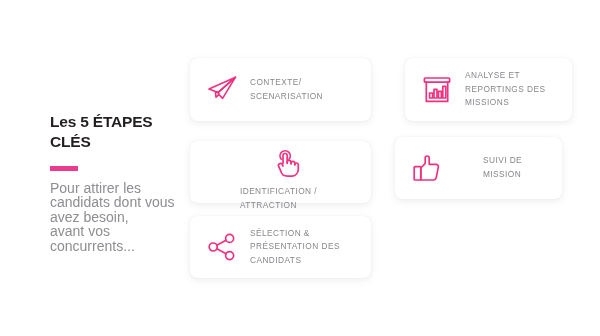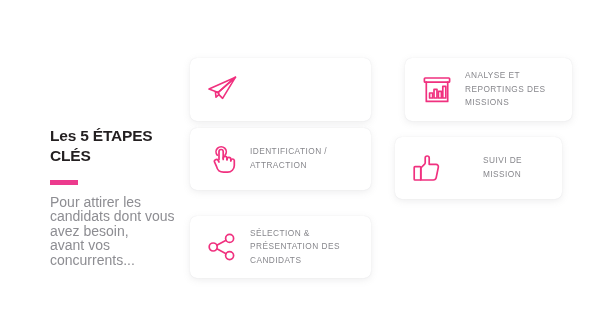--- a/index.html
+++ b/index.html
@@ -19,21 +19,21 @@
   #stage {
     position: absolute;
     inset: 0;
     background: #ffffff;
   }
 
   
   #intro {
     position: absolute;
     left: 50px;
-    top: 126px;
+    top: 112px;
     width: 130px;
   }
   #intro-title {
     font-size: 15.5px;
     line-height: 20px;
     font-weight: bold;
     color: #231f20;
     letter-spacing: -0.2px;
     margin: 0;
     white-space: pre-line;
@@ -85,21 +85,21 @@
     letter-spacing: 0.45px;
     text-transform: uppercase;
     padding-left: 6px;
     padding-right: 10px;
     white-space: pre-line;
   }
 
   
   #card-0 { left: 190px; top: 58px;  width: 181px; height: 63px; }
   #card-1 { left: 405px; top: 58px;  width: 167px; height: 63px; }
-  #card-2 { left: 190px; top: 128px; width: 181px; height: 62px; }
+  #card-2 { left: 190px; top: 141px; width: 181px; height: 62px; flex-direction: column; }
   #card-3 { left: 395px; top: 137px; width: 167px; height: 62px; gap: 28px; }
   #card-4 { left: 190px; top: 216px; width: 181px; height: 62px; align-items: center; }
 </style>
 </head>
 <body>
 
 <div id="stage">
 
   <div id="intro">
     <h1 id="intro-title">Les 5 ÉTAPES
@@ -112,20 +112,22 @@
   </div>
 
   <div class="card" id="card-0">
     <div class="card-icon">
       <svg width="34" height="34" viewBox="0 0 34 34" fill="none" stroke="#f0317f" stroke-width="1.6" stroke-linecap="round" stroke-linejoin="round">
         <path d="M30.5 4.2 L4.0 16.1 L13.2 19.4 L30.5 4.2 Z"></path>
         <path d="M13.2 19.4 L30.5 4.2 L17.6 25.4 L13.9 21.6 Z"></path>
         <path d="M13.2 19.4 L13.9 21.6 L11.0 24.2 L10.4 18.7 Z"></path>
       </svg>
     </div>
+    <div class="card-label">CONTEXTE/
+SCENARISATION</div>
   </div>
 
   <div class="card" id="card-1">
     <div class="card-icon">
       <svg width="32" height="32" viewBox="0 0 32 32" fill="none" stroke="#f0317f" stroke-width="1.7" stroke-linecap="round" stroke-linejoin="round">
         <rect x="3.4" y="4.0" width="25.2" height="4.2" rx="0.8"></rect>
         <path d="M5.3 8.2 L5.3 27.4 L26.7 27.4 L26.7 8.2"></path>
         <rect x="8.6" y="19.0" width="3.0" height="5.0"></rect>
         <rect x="13.0" y="15.4" width="3.0" height="8.6"></rect>
         <rect x="17.4" y="17.4" width="3.0" height="6.6"></rect>

